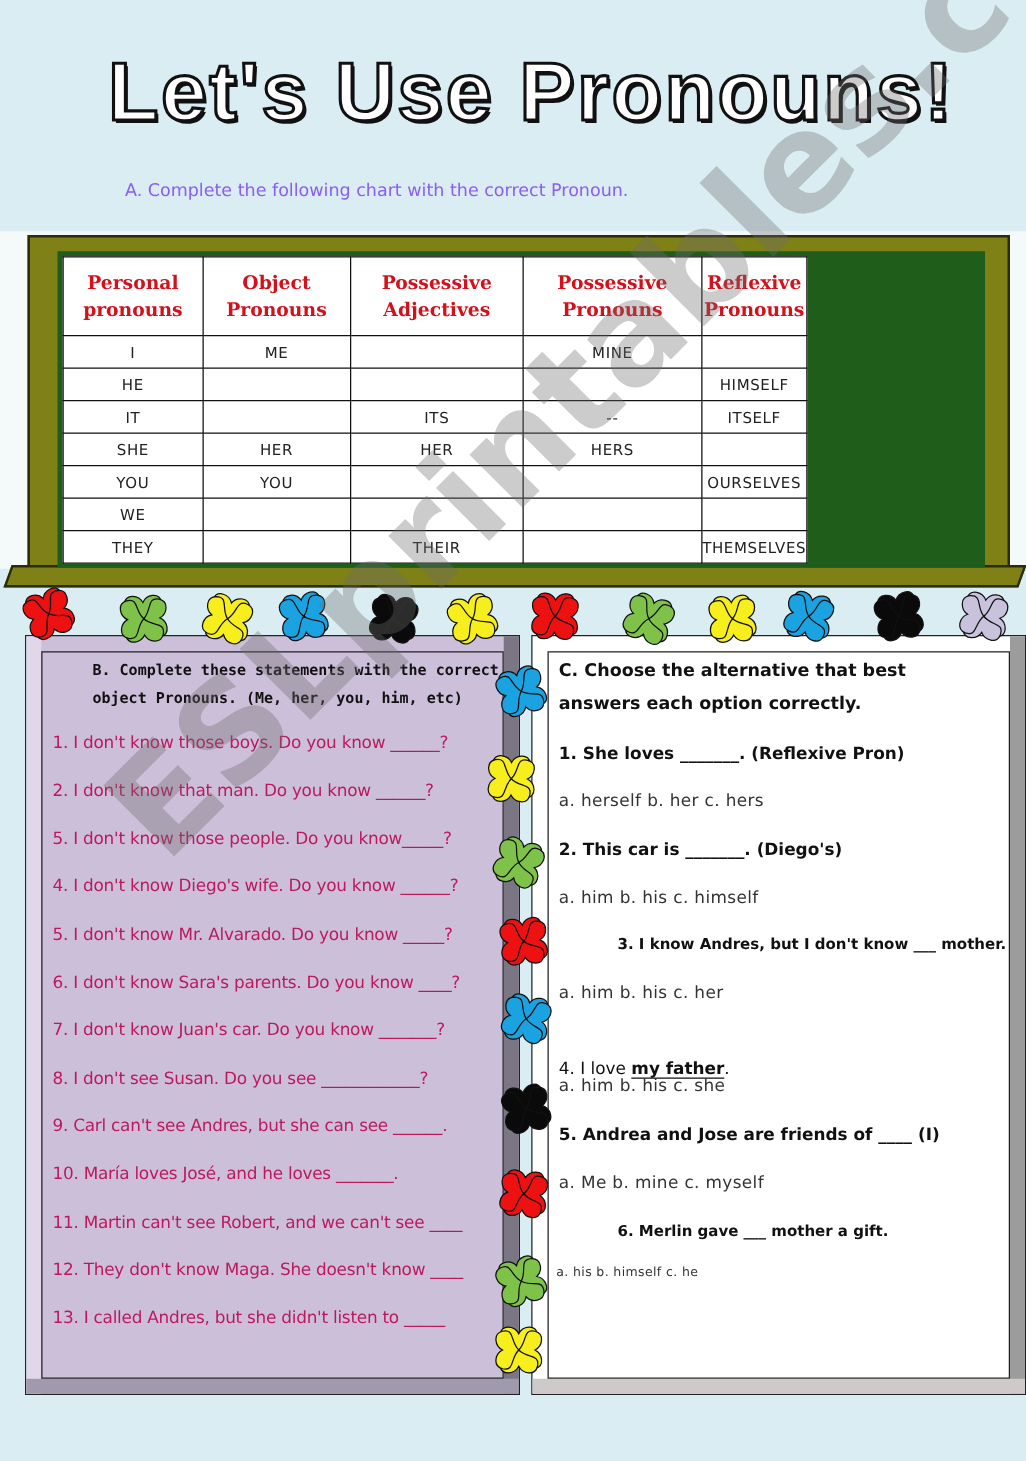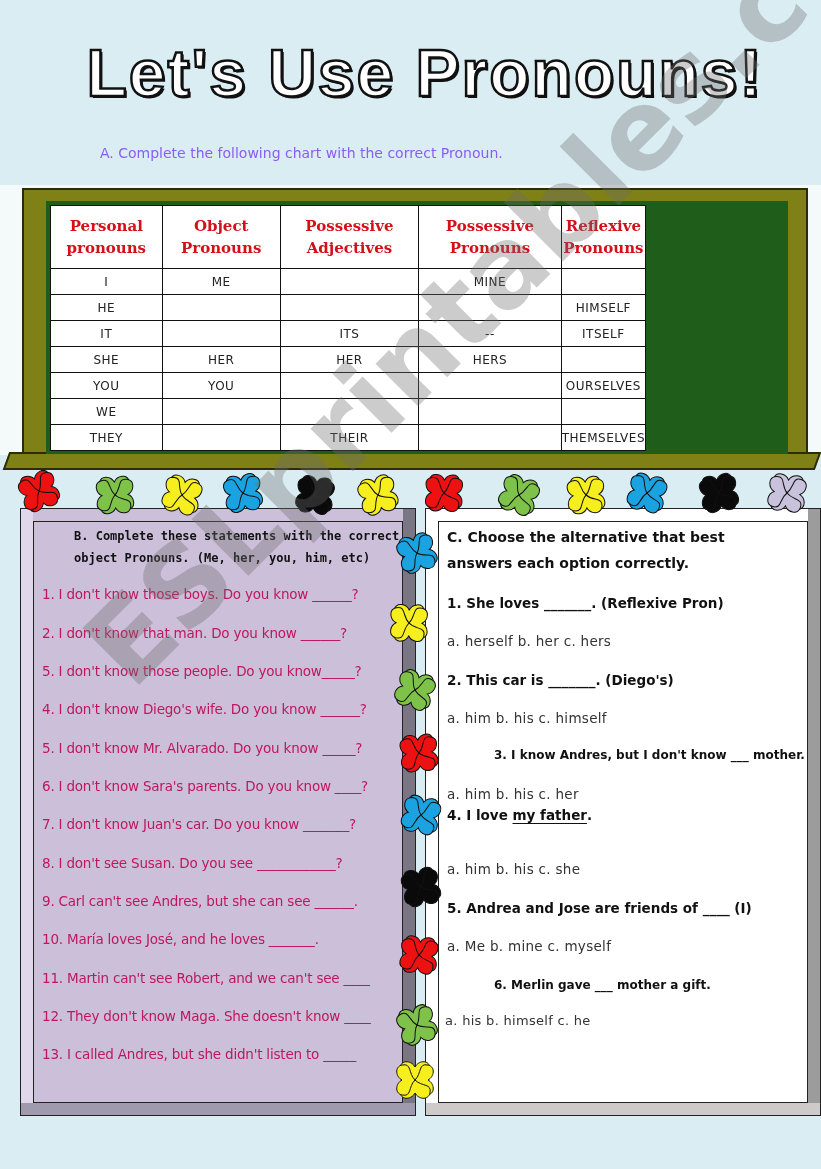--- a/index.html
+++ b/index.html
@@ -146,26 +146,26 @@
 <div class="c-head">
   <div>C. Choose the alternative that best</div>
   <div>answers each option correctly.</div>
 </div>
 <div class="c-q" style="top:595px">1.  She loves _______.  (Reflexive Pron)</div>
 <div class="c-opt" style="top:633px">a. herself  b. her   c. hers</div>
 <div class="c-q" style="top:672px">2.  This car is _______.  (Diego's)</div>
 <div class="c-opt" style="top:710px">a. him     b. his    c. himself</div>
 <div class="c-q small" style="top:748px">3.  I know Andres, but I don't know ___ mother.</div>
 <div class="c-opt" style="top:786px">a. him    b. his    c. her</div>
-<div class="c-q" style="top:807px; font-weight:bold"><span>4. I love </span><b><u>my father</u></b><span>.</span></div>
+<div class="c-q" style="top:847px; font-weight:normal"><span>4. I love </span><b><u>my father</u></b><span>.</span></div>
 <div class="c-opt" style="top:861px">a. him    b. his    c. she</div>
 <div class="c-q" style="top:900px">5.  Andrea and Jose are friends of ____ (I)</div>
 <div class="c-opt" style="top:938px">a. Me    b. mine    c. myself</div>
 <div class="c-q small" style="top:978px">6.   Merlin gave ___ mother a gift.</div>
-<div class="c-opt" style="top:1013px; left:445px; font-size:13px">a. his  b. himself   c. he</div>
+<div class="c-opt" style="top:1013px; left:445px; font-size:10px">a. his  b. himself   c. he</div>
 
 <svg width="0" height="0" style="position:absolute">
   <defs>
     <g id="clv">
       <path d="M25 25 C18 18, 8 22, 10 12 C12 4, 22 6, 25 12 C28 6, 38 4, 40 12 C42 22, 32 18, 25 25 Z" stroke="#111" stroke-width="1"></path>
     </g>
   </defs>
 </svg>
 
 <div id="clovers">

